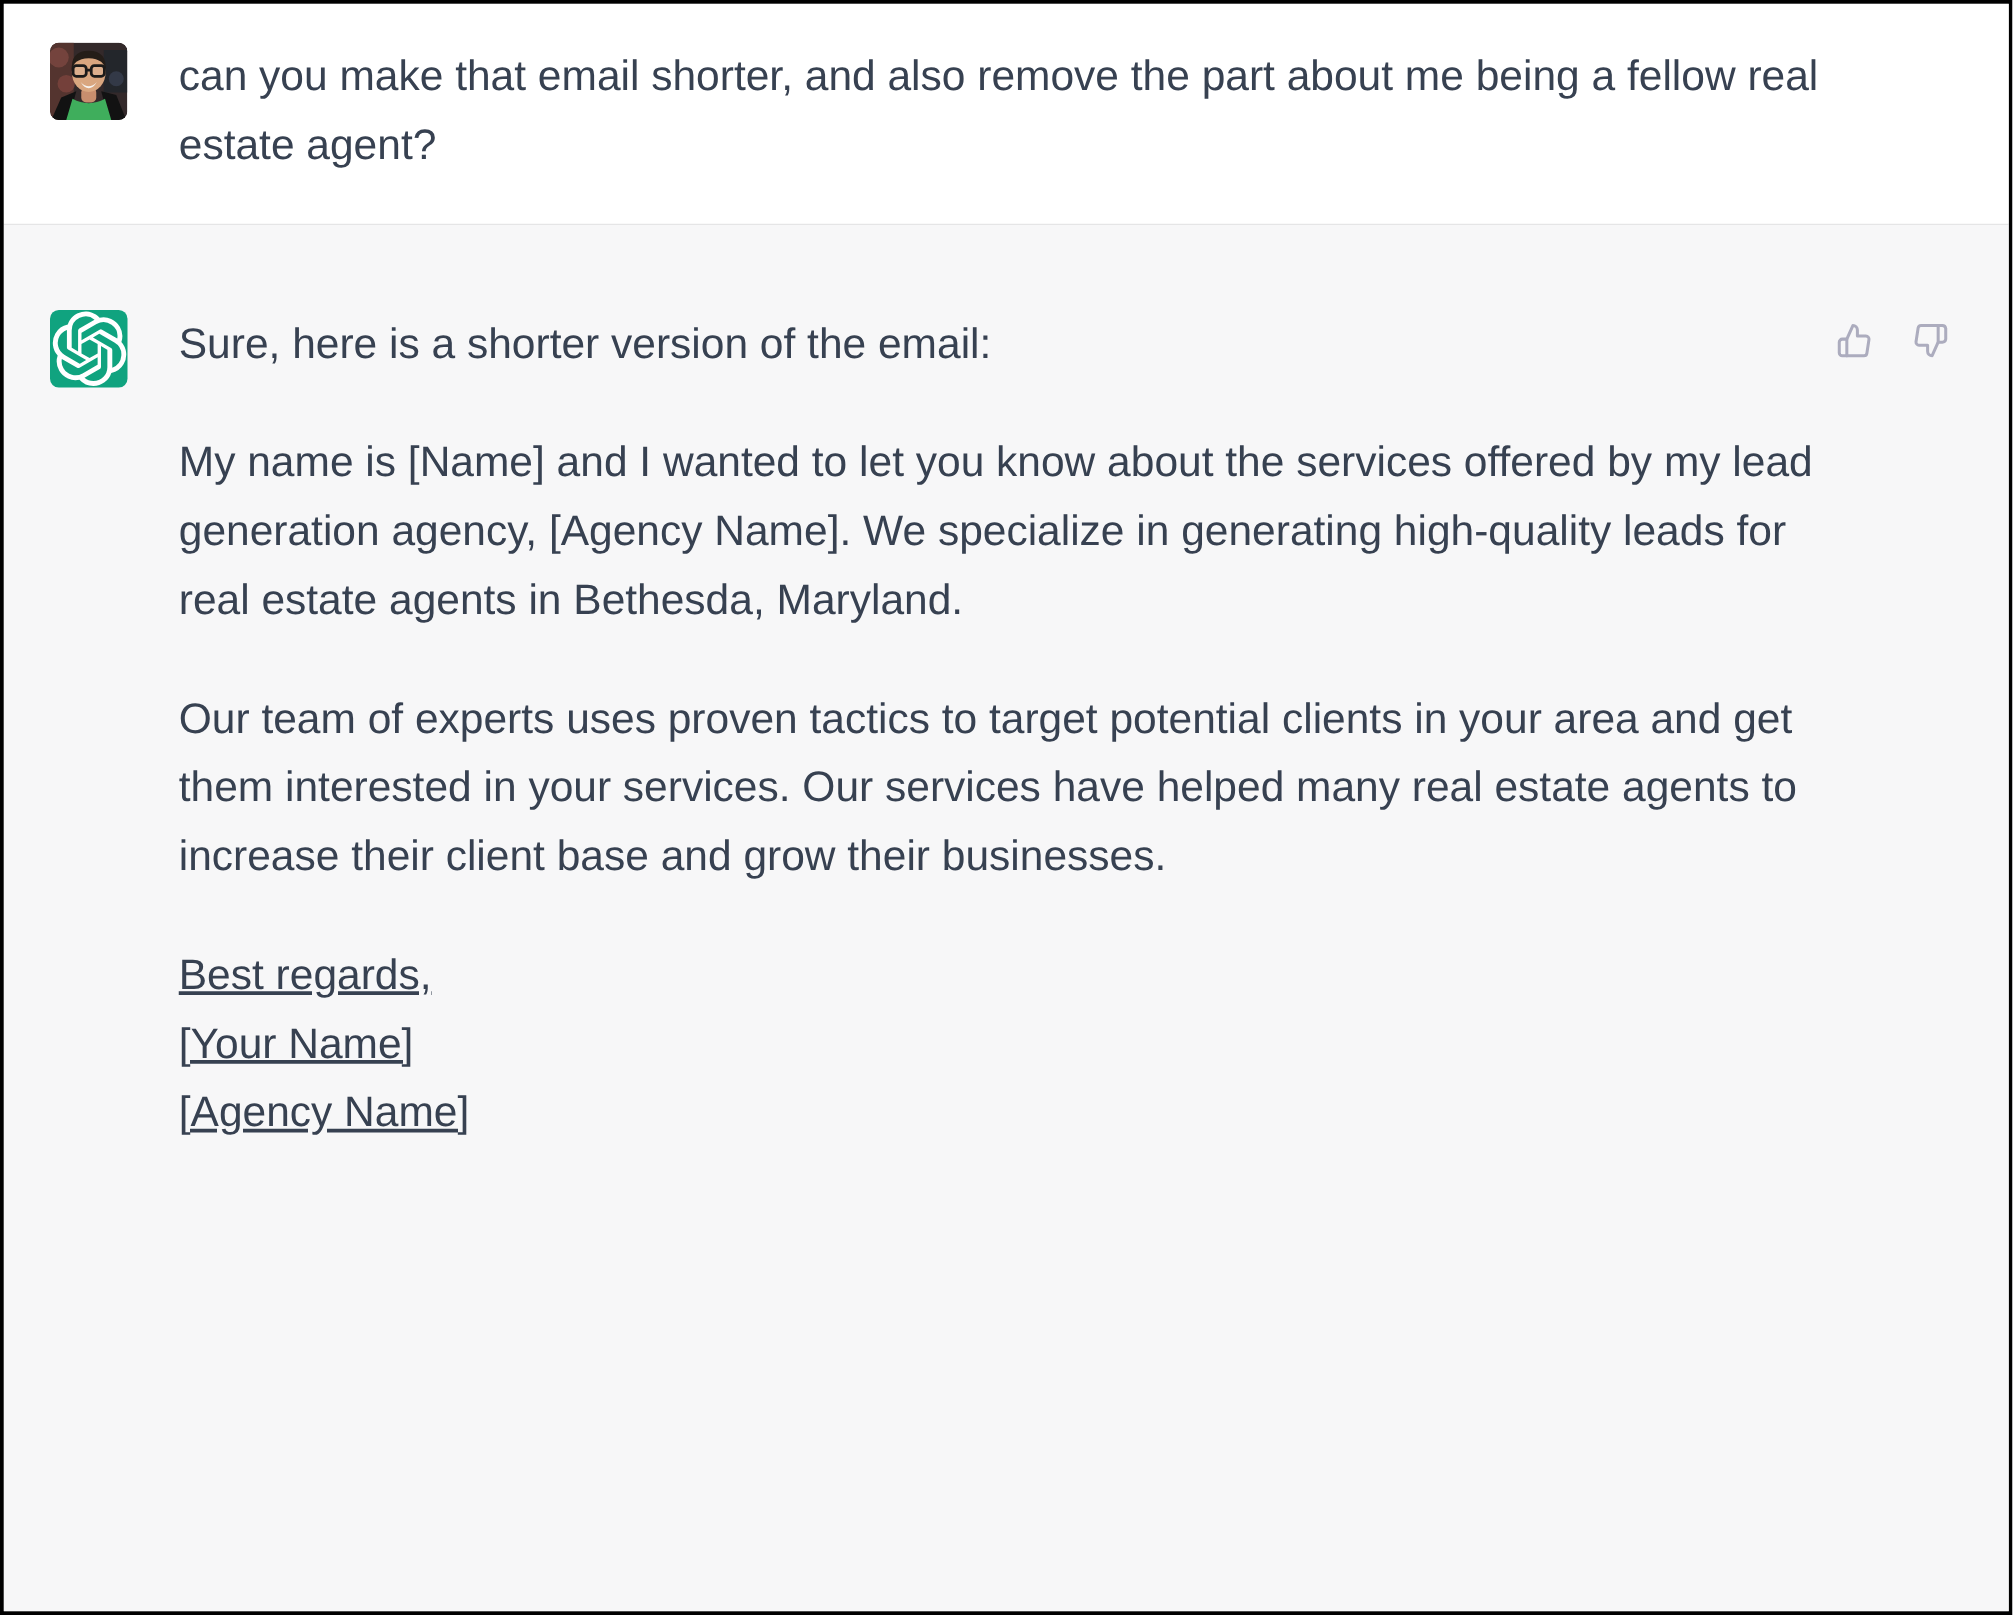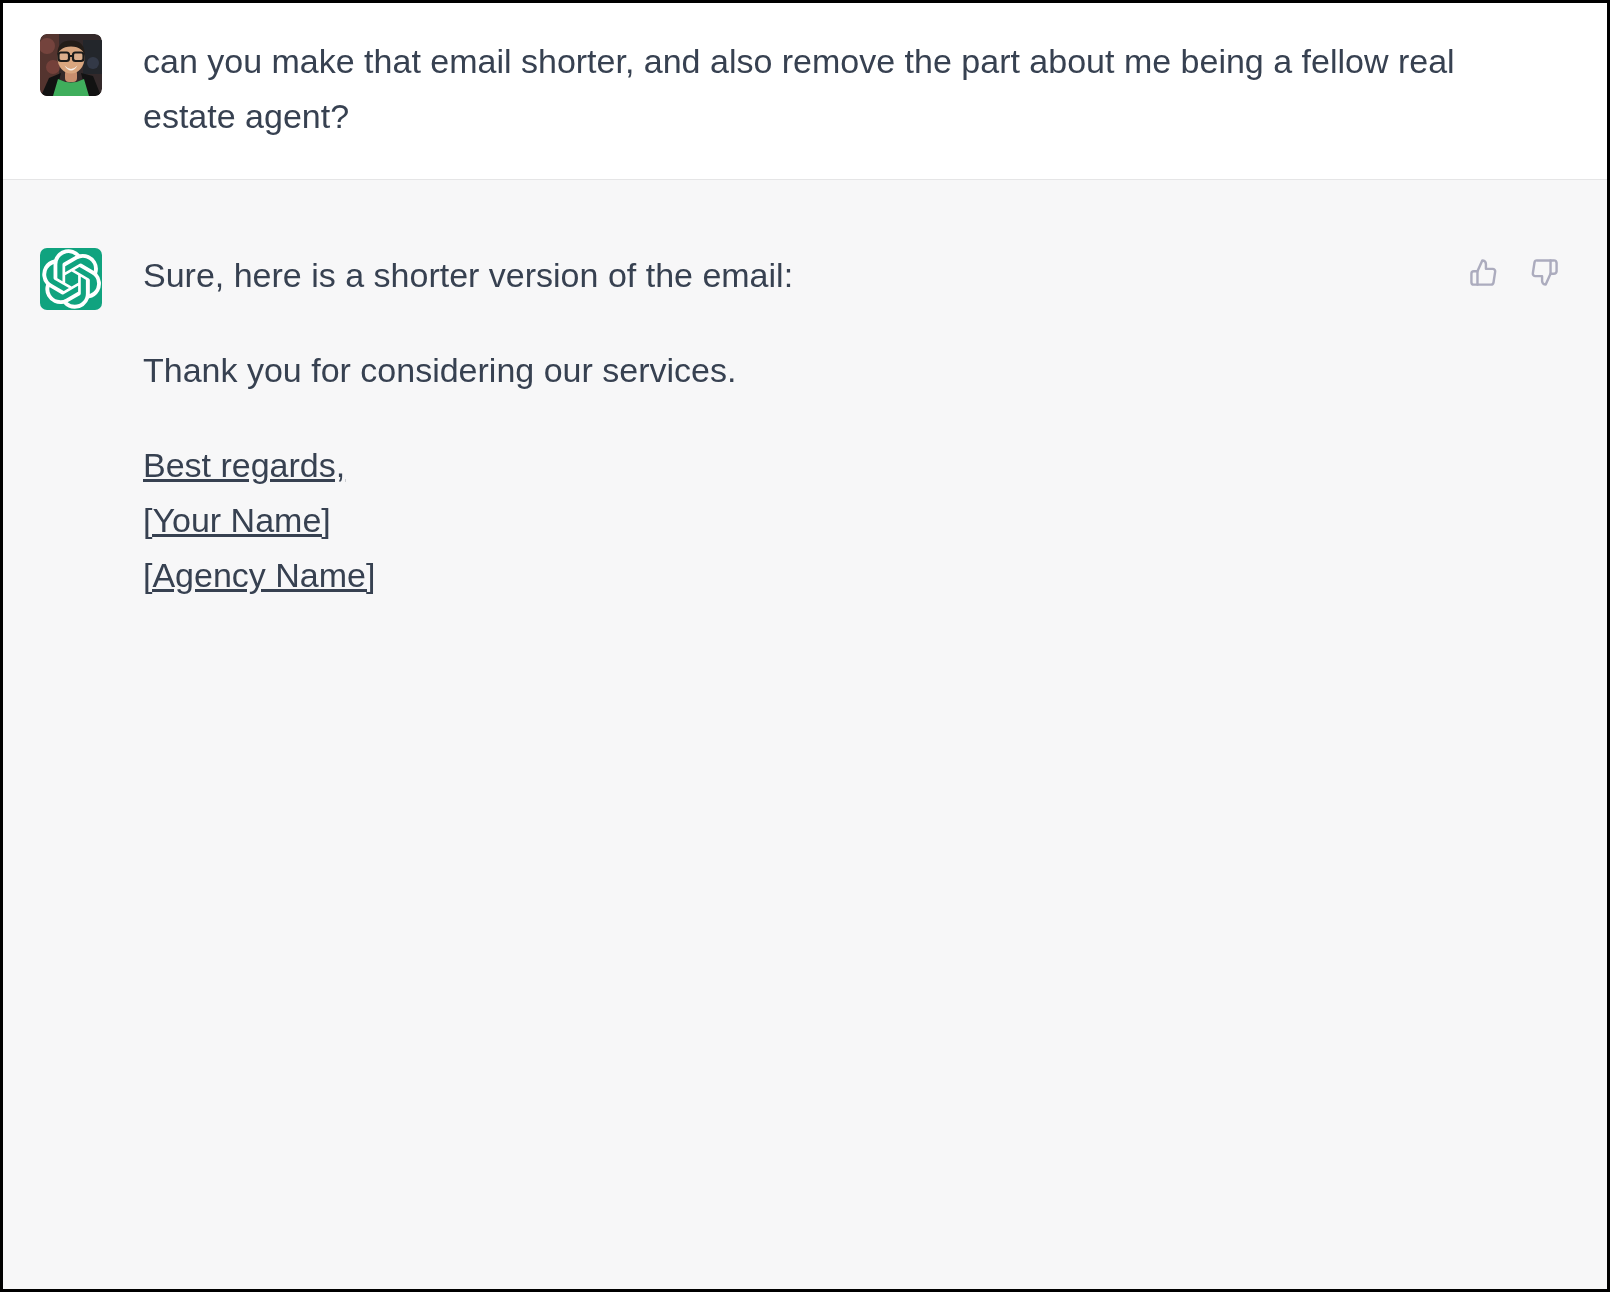--- a/index.html
+++ b/index.html
@@ -116,21 +116,22 @@
   </div>
 
   <div class="message-row assistant">
     <div class="avatar assistant-avatar">
       <svg width="40" height="40" viewBox="-0.5 -0.5 24.5 25">
         <path fill="#ffffff" d="M22.2819 9.8211a5.9847 5.9847 0 0 0-.5157-4.9108 6.0462 6.0462 0 0 0-6.5098-2.9A6.0651 6.0651 0 0 0 4.9807 4.1818a5.9847 5.9847 0 0 0-3.9977 2.9 6.0462 6.0462 0 0 0 .7427 7.0966 5.98 5.98 0 0 0 .511 4.9107 6.051 6.051 0 0 0 6.5146 2.9001A5.9847 5.9847 0 0 0 13.2599 24a6.0557 6.0557 0 0 0 5.7718-4.2058 5.9894 5.9894 0 0 0 3.9977-2.9001 6.0557 6.0557 0 0 0-.7475-7.0729zm-9.022 12.6081a4.4755 4.4755 0 0 1-2.8764-1.0408l.1419-.0804 4.7783-2.7582a.7948.7948 0 0 0 .3927-.6813v-6.7369l2.02 1.1686a.071.071 0 0 1 .038.0615v5.5826a4.504 4.504 0 0 1-4.4945 4.4849zm-9.6607-4.1254a4.4708 4.4708 0 0 1-.5346-3.0137l.142.0852 4.783 2.7582a.7712.7712 0 0 0 .7806 0l5.8428-3.3685v2.3324a.0804.0804 0 0 1-.0332.0615L9.74 19.9502a4.4992 4.4992 0 0 1-6.1408-1.6464zM2.3408 7.8956a4.485 4.485 0 0 1 2.3655-1.9728V11.6a.7664.7664 0 0 0 .3879.6765l5.8144 3.3543-2.0201 1.1685a.0757.0757 0 0 1-.071 0l-4.8303-2.7865A4.504 4.504 0 0 1 2.3408 7.8956zm16.5963 3.8558L13.1038 8.364 15.1192 7.2a.0757.0757 0 0 1 .071 0l4.8303 2.7913a4.4944 4.4944 0 0 1-.6765 8.1042v-5.6772a.79.79 0 0 0-.407-.667zm2.0107-3.0231l-.142-.0852-4.7735-2.7818a.7759.7759 0 0 0-.7854 0L9.409 9.2297V6.8974a.0662.0662 0 0 1 .0284-.0615l4.8303-2.7866a4.4992 4.4992 0 0 1 6.6802 4.66zM8.3065 12.863l-2.02-1.1638a.0804.0804 0 0 1-.038-.0567V6.0742a4.4992 4.4992 0 0 1 7.3757-3.4537l-.142.0805L8.704 5.459a.7948.7948 0 0 0-.3927.6813zm1.0976-2.3654l2.602-1.4998 2.6069 1.4998v2.9994l-2.5974 1.4997-2.6067-1.4997Z"></path>
       </svg>
     </div>
     <div class="message-content">
       <p>Sure, here is a shorter version of the email:</p>
-      <p>Thank you for considering our services.</p>
+      <p>My name is [Name] and I wanted to let you know about the services offered by my lead generation agency, [Agency Name]. We specialize in generating high-quality leads for real estate agents in Bethesda, Maryland.</p>
+      <p>Our team of experts uses proven tactics to target potential clients in your area and get them interested in your services. Our services have helped many real estate agents to increase their client base and grow their businesses.</p>
       <p>Best regards,
 [Your Name]
 [Agency Name]</p>
     </div>
     <div class="message-actions">
       <button class="icon-button">
         <svg width="29" height="29" viewBox="0 0 24 24" fill="none" stroke="currentColor" stroke-width="2" stroke-linecap="round" stroke-linejoin="round">
           <path d="M14 9V5a3 3 0 0 0-3-3l-4 9v11h11.28a2 2 0 0 0 2-1.7l1.38-9a2 2 0 0 0-2-2.3H14z"></path>
           <path d="M7 22H4a2 2 0 0 1-2-2v-7a2 2 0 0 1 2-2h3"></path>
         </svg>

